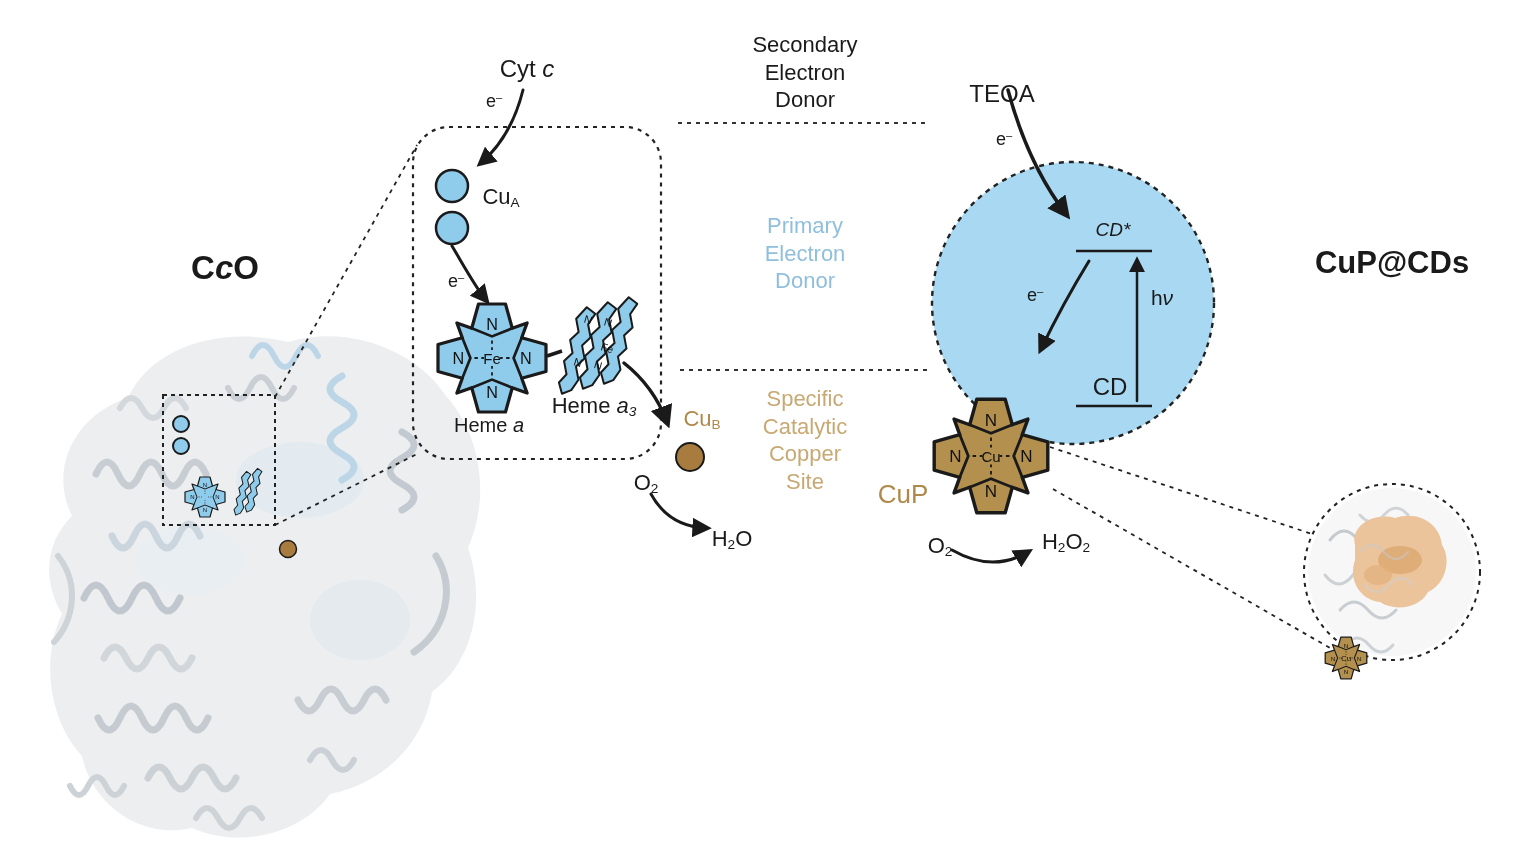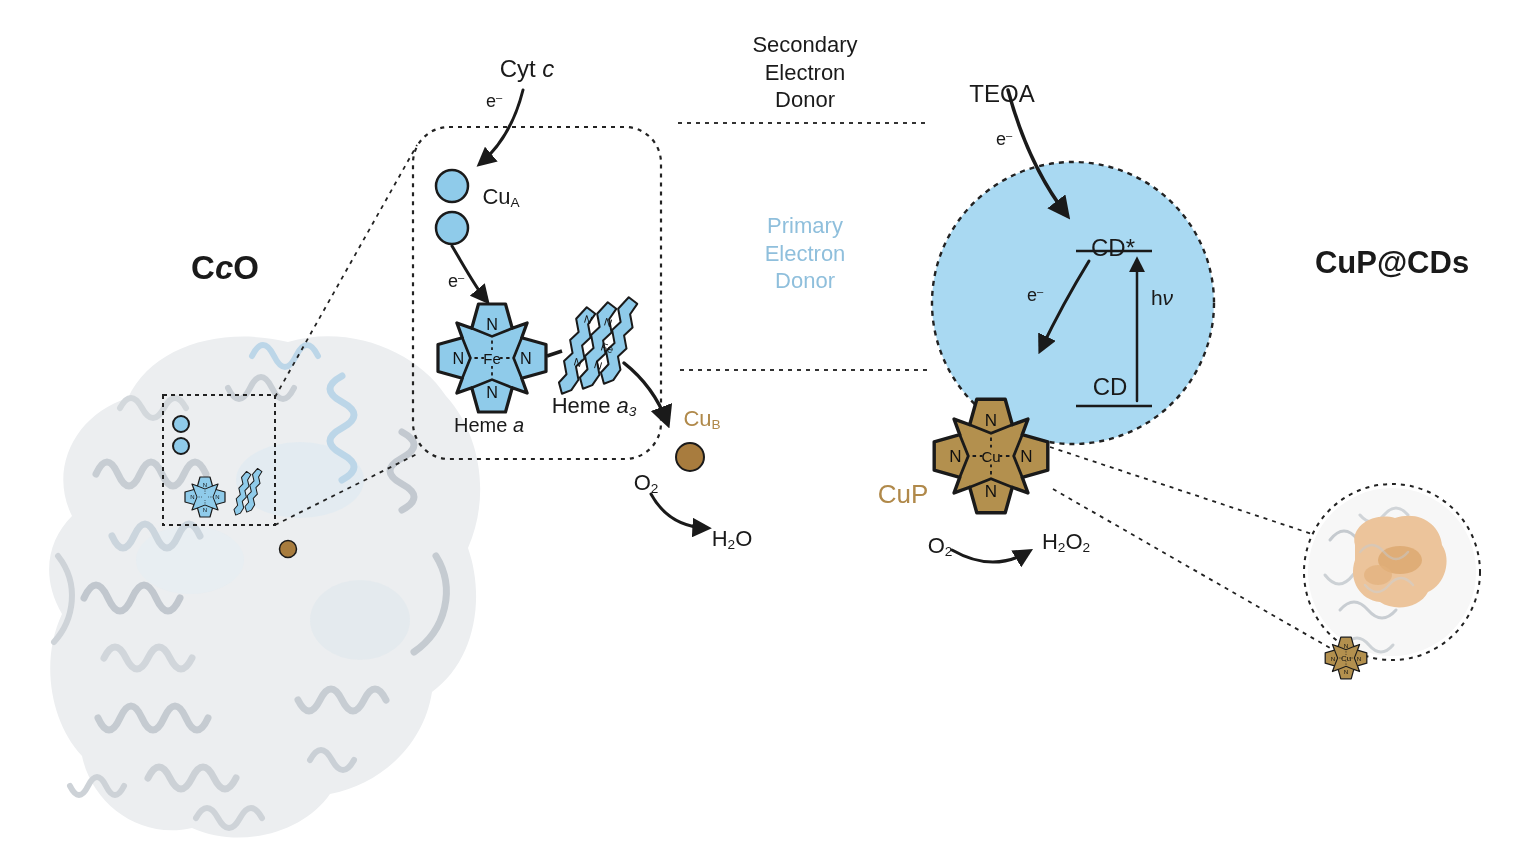--- a/index.html
+++ b/index.html
@@ -185,26 +185,32 @@
   <div>Electron</div>
   <div>Donor</div>
 </div>
 
 <div class="lbl block blue-txt" style="left:805px;top:253px;font-size:22px;">
   <div>Primary</div>
   <div>Electron</div>
   <div>Donor</div>
 </div>
 
+<div class="lbl block tan-txt" style="left:805px;top:440px;font-size:22px;">
+  <div>Specific</div>
+  <div>Catalytic</div>
+  <div>Copper</div>
+  <div>Site</div>
+</div>
 
 <div class="lbl" style="left:1002px;top:70px;font-size:24px;margin-top:24px;">TEOA</div>
 
 <div class="lbl" style="left:1004px;top:139px;font-size:18px;"><span>e</span><span class="sp">–</span></div>
 
-<div class="lbl" style="left:1113px;top:248px;font-size:24px;">CD*</div>
+<div class="lbl" style="left:1113px;top:229px;font-size:19px;font-style:italic;">CD*</div>
 
 <div class="lbl" style="left:1035px;top:295px;font-size:18px;"><span>e</span><span class="sp">–</span></div>
 
 <div class="lbl" style="left:1110px;top:387px;font-size:24px;">CD</div>
 
 <div class="lbl" style="left:1162px;top:297px;font-size:21px;"><span>h</span><span class="it">ν</span></div>
 
 <div class="lbl brown-txt" style="left:903px;top:494px;font-size:26px;">CuP</div>
 
 <div class="lbl" style="left:940px;top:547px;font-size:22px;"><span>O</span><span class="sb">2</span></div>

